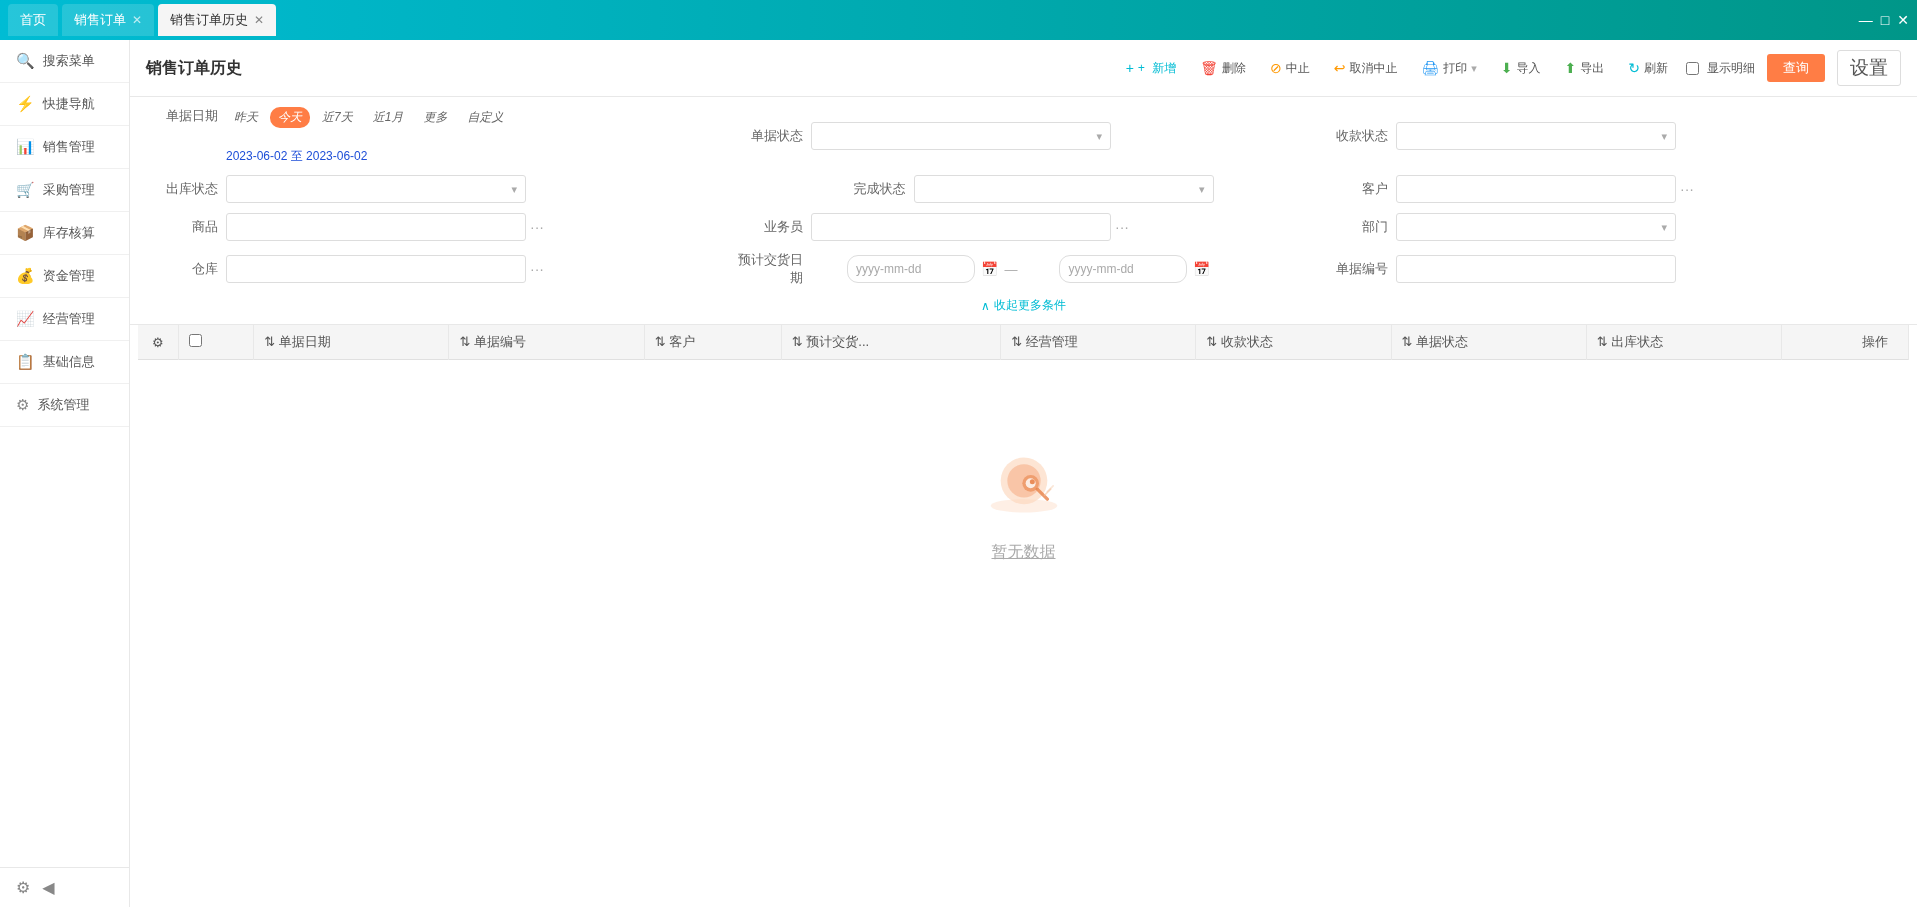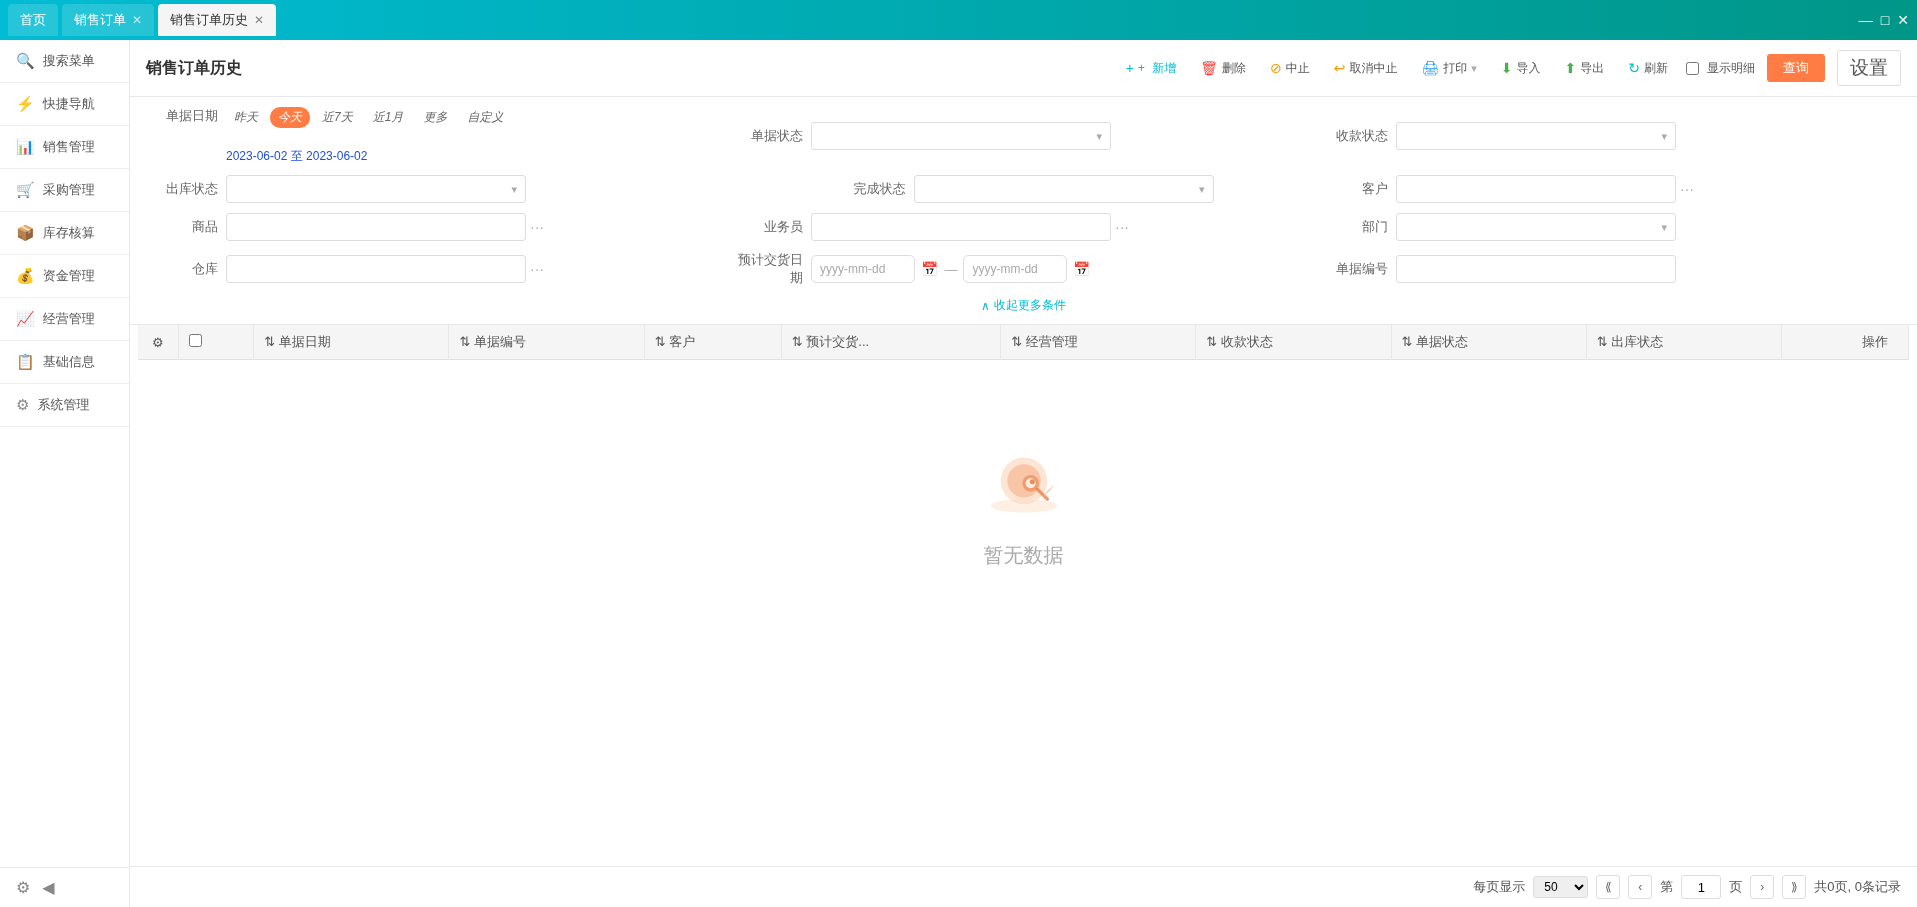--- a/index.html
+++ b/index.html
@@ -229,30 +229,31 @@
       cursor: pointer;
       font-size: 14px;
       margin-left: 4px;
     }
     .date-input-group {
       display: flex;
       align-items: center;
       gap: 6px;
     }
     .date-input {
-      width: 104px;
+      width: 128px;
       height: 28px;
       border: 1px solid #ddd;
-      border-radius: 5px;
+      border-radius: 11px;
       padding: 0 8px;
       font-size: 12px;
       color: #aaa;
       background: #fff;
       display: flex;
       align-items: center;
+      margin-left: 36px;
     }
     .date-icon { color: #aaa; font-size: 14px; cursor: pointer; }
     .collapse-btn {
       display: flex;
       align-items: center;
       justify-content: center;
       gap: 4px;
       cursor: pointer;
       color: #00bcd4;
       font-size: 12px;
@@ -293,21 +294,22 @@
       justify-content: center;
       padding: 80px 0;
     }
     .empty-icon {
       width: 100px;
       height: 90px;
       margin-bottom: 12px;
     }
     .empty-text {
       color: #aaa;
-      font-size: 20px;
+      font-size: 16px;
+      text-decoration: underline;
     }
 
     
     .pagination-bar {
       display: flex;
       align-items: center;
       justify-content: flex-end;
       padding: 8px 16px;
       border-top: 1px solid #e8e8e8;
       gap: 8px;
@@ -641,31 +643,15 @@
           <circle cx="68" cy="48" r="6" fill="#fff" opacity="0.8"></circle>
           <circle cx="70" cy="46" r="3" fill="#e8834a" opacity="0.9"></circle>
           <line x1="76" y1="55" x2="88" y2="67" stroke="#e8834a" stroke-width="4" stroke-linecap="round" opacity="0.8"></line>
           <line x1="85" y1="62" x2="92" y2="55" stroke="#f5c4a0" stroke-width="2" stroke-linecap="round" opacity="0.6"></line>
           <line x1="88" y1="58" x2="95" y2="51" stroke="#f5c4a0" stroke-width="2" stroke-linecap="round" opacity="0.4"></line>
         </svg>
         <span class="empty-text">暂无数据</span>
       </div>
     </div>
 
-    <div class="pagination-bar">
-      <span>每页显示</span>
-      <select class="page-size-select">
-        <option>50</option>
-        <option>20</option>
-        <option>100</option>
-      </select>
-      <div class="page-nav-btn">⟪</div>
-      <div class="page-nav-btn">‹</div>
-      <span>第</span>
-      <input class="page-num-input" value="1" style="">
-      <span>页</span>
-      <div class="page-nav-btn">›</div>
-      <div class="page-nav-btn">⟫</div>
-      <span>共0页, 0条记录</span>
-    </div>
 
   </div>
 </div>
 
 </body></html>

